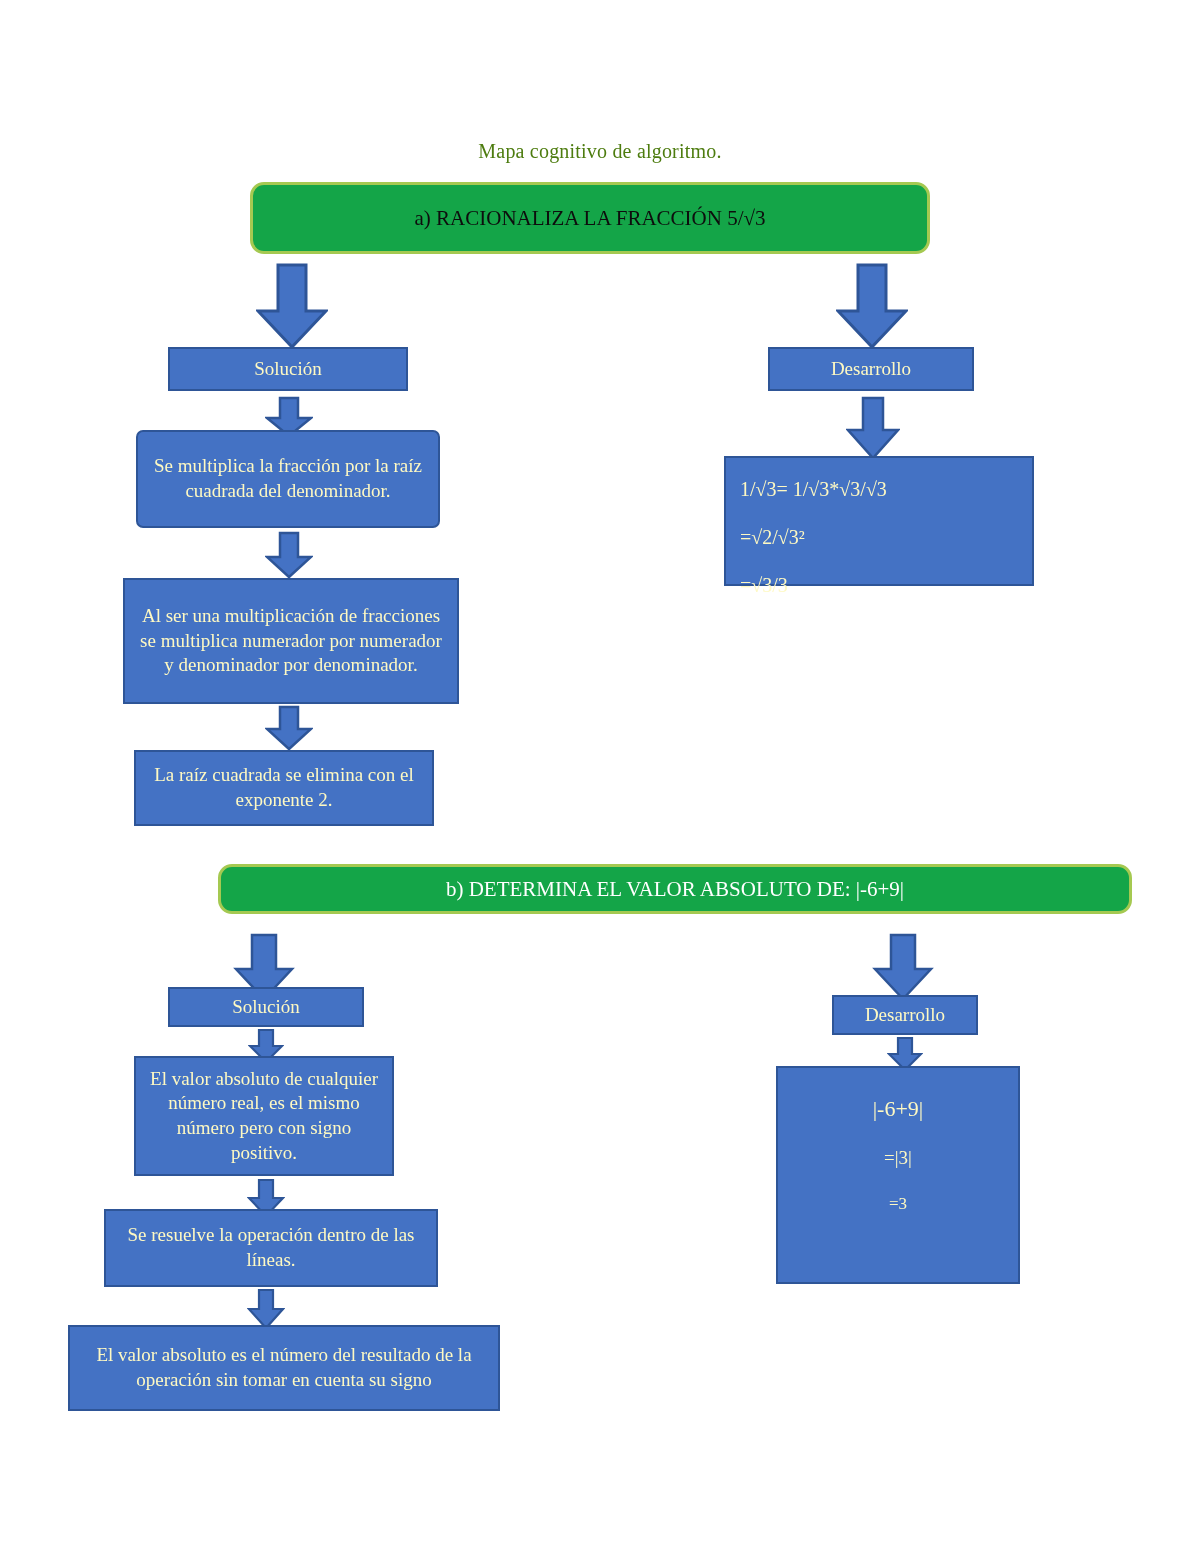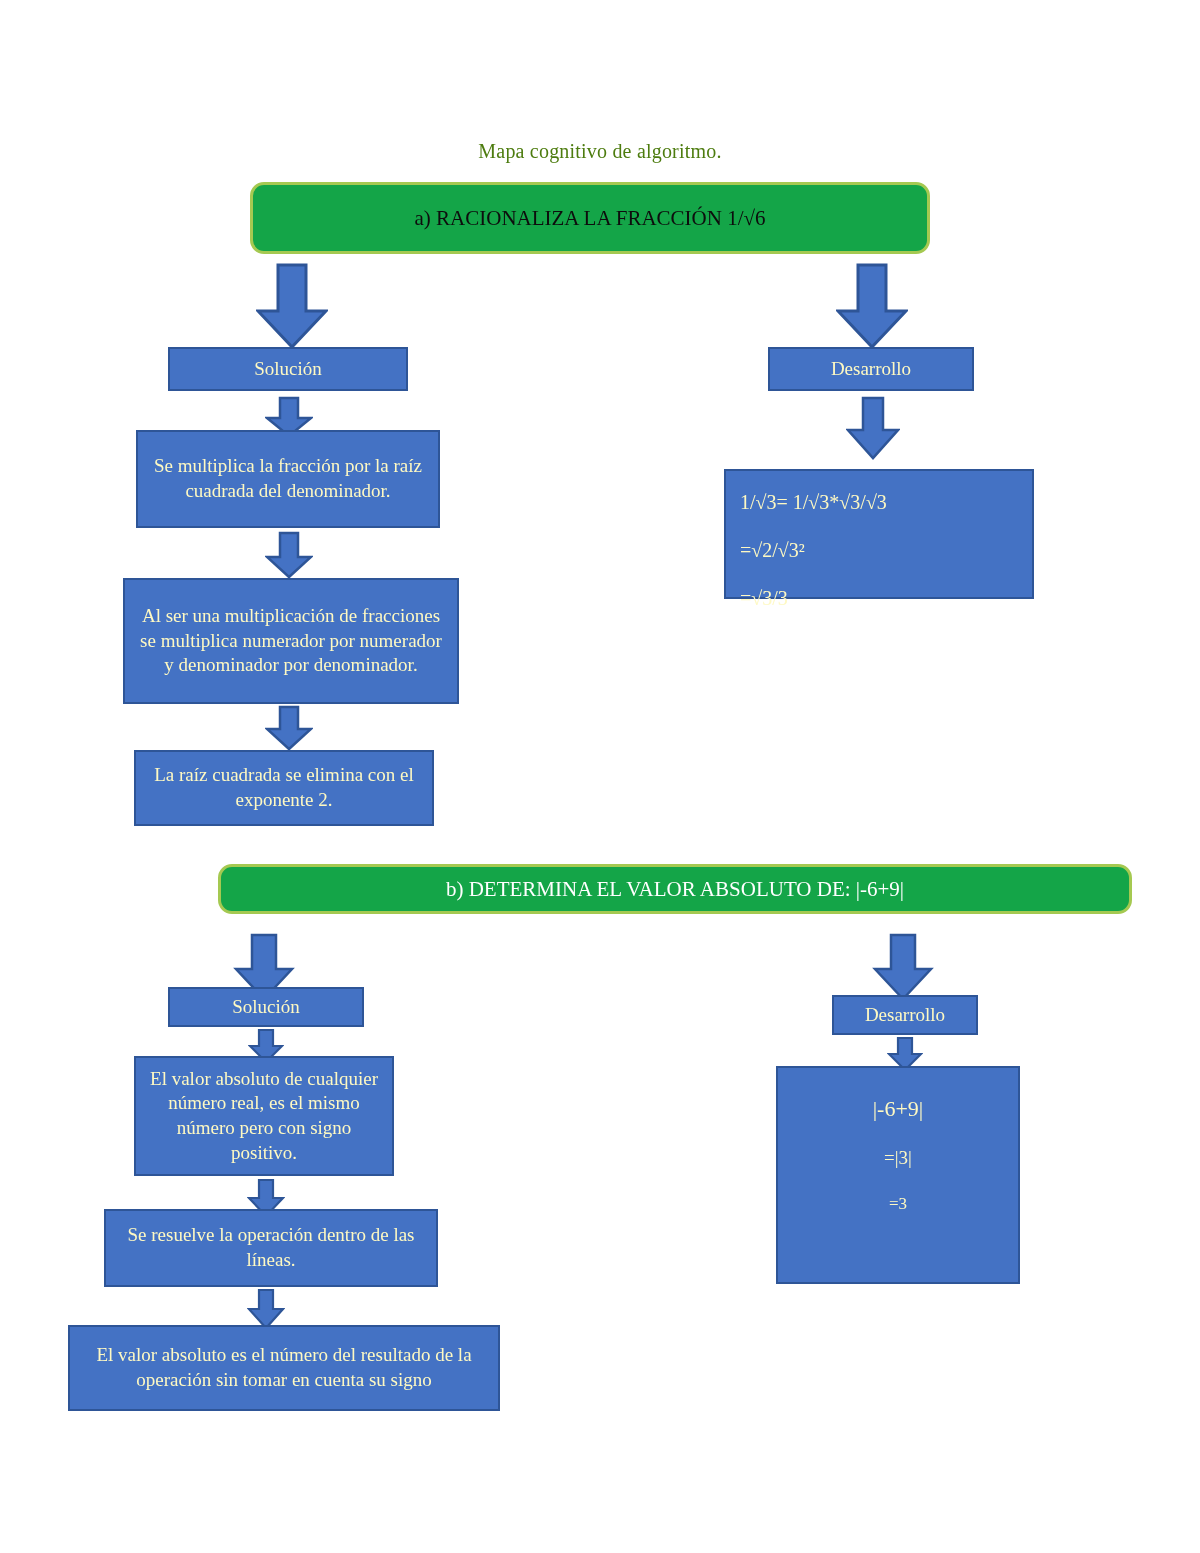--- a/index.html
+++ b/index.html
@@ -73,21 +73,20 @@
   }
   .node.body {
     font-size: 19px;
   }
   .node.math {
     align-items: flex-start;
     justify-content: flex-start;
     text-align: left;
     padding: 18px 0 0 14px;
     flex-direction: column;
-    margin-top: 13px;
   }
   .node.math .math-line {
     font-size: 20px;
     margin-bottom: 22px;
     white-space: nowrap;
   }
   .node.math-centered {
     flex-direction: column;
     align-items: center;
     justify-content: center;
@@ -101,21 +100,21 @@
   }
   .arrow svg { display: block; }
 </style>
 </head>
 <body>
 
 <div id="canvas">
 
   <div class="page-title">Mapa cognitivo de algoritmo.</div>
 
-  <div class="section-header dark-text" style="left:250px; top:182px; width:680px; height:72px; font-size:21px;">a)   RACIONALIZA LA FRACCIÓN 1/√6</div>
+  <div class="section-header dark-text" style="left:250px; top:182px; width:680px; height:72px; font-size:21px;">a)   RACIONALIZA LA FRACCIÓN 5/√3</div>
 
   <div class="arrow" style="left:256px; top:263px; width:72px; height:86px;">
     <svg width="72" height="86" viewBox="0 0 72 86">
       <polygon points="22,2 50,2 50,48 70,48 36,84 2,48 22,48" fill="#4472C4" stroke="#2E5597" stroke-width="3"></polygon>
     </svg>
   </div>
 
   <div class="arrow" style="left:836px; top:263px; width:72px; height:86px;">
     <svg width="72" height="86" viewBox="0 0 72 86">
       <polygon points="22,2 50,2 50,48 70,48 36,84 2,48 22,48" fill="#4472C4" stroke="#2E5597" stroke-width="3"></polygon>
@@ -131,21 +130,21 @@
       <polygon points="15,2 33,2 33,22 46,22 24,40 2,22 15,22" fill="#4472C4" stroke="#2E5597" stroke-width="2.5"></polygon>
     </svg>
   </div>
 
   <div class="arrow" style="left:846px; top:396px; width:54px; height:64px;">
     <svg width="54" height="64" viewBox="0 0 54 64">
       <polygon points="17,2 37,2 37,34 52,34 27,62 2,34 17,34" fill="#4472C4" stroke="#2E5597" stroke-width="2.5"></polygon>
     </svg>
   </div>
 
-  <div class="node body" style="left:136px; top:430px; width:304px; height:98px;">Se multiplica la fracción por la raíz cuadrada del denominador.</div>
+  <div class="node body" style="left:136px; top:430px; width:304px; height:98px;border-radius:7px;">Se multiplica la fracción por la raíz cuadrada del denominador.</div>
 
   <div class="node math" style="left:724px; top:456px; width:310px; height:130px;">
     <span class="math-line">1/√3= 1/√3*√3/√3</span>
     <span class="math-line">=√2/√3²</span>
     <span class="math-line">=√3/3</span>
   </div>
 
   <div class="arrow" style="left:265px; top:531px; width:48px; height:48px;">
     <svg width="48" height="48" viewBox="0 0 48 48">
       <polygon points="15,2 33,2 33,26 46,26 24,46 2,26 15,26" fill="#4472C4" stroke="#2E5597" stroke-width="2.5"></polygon>

